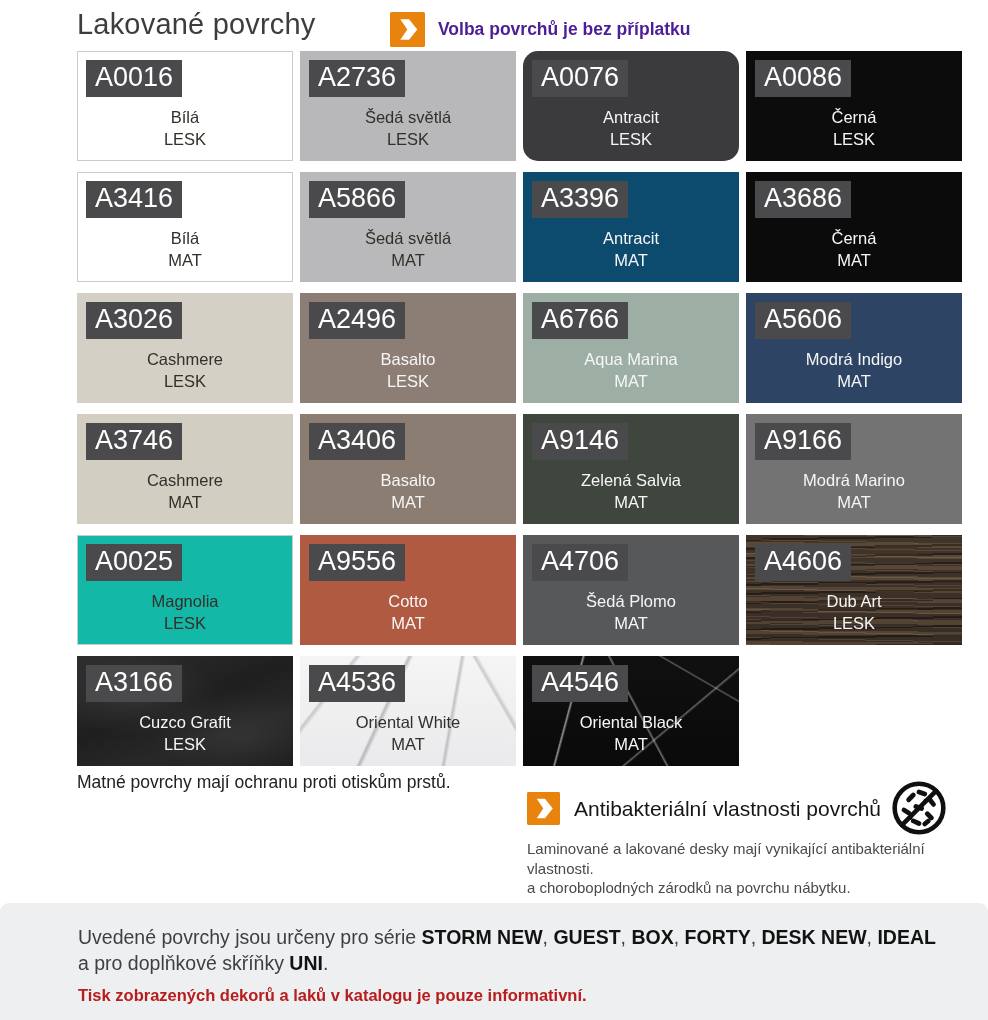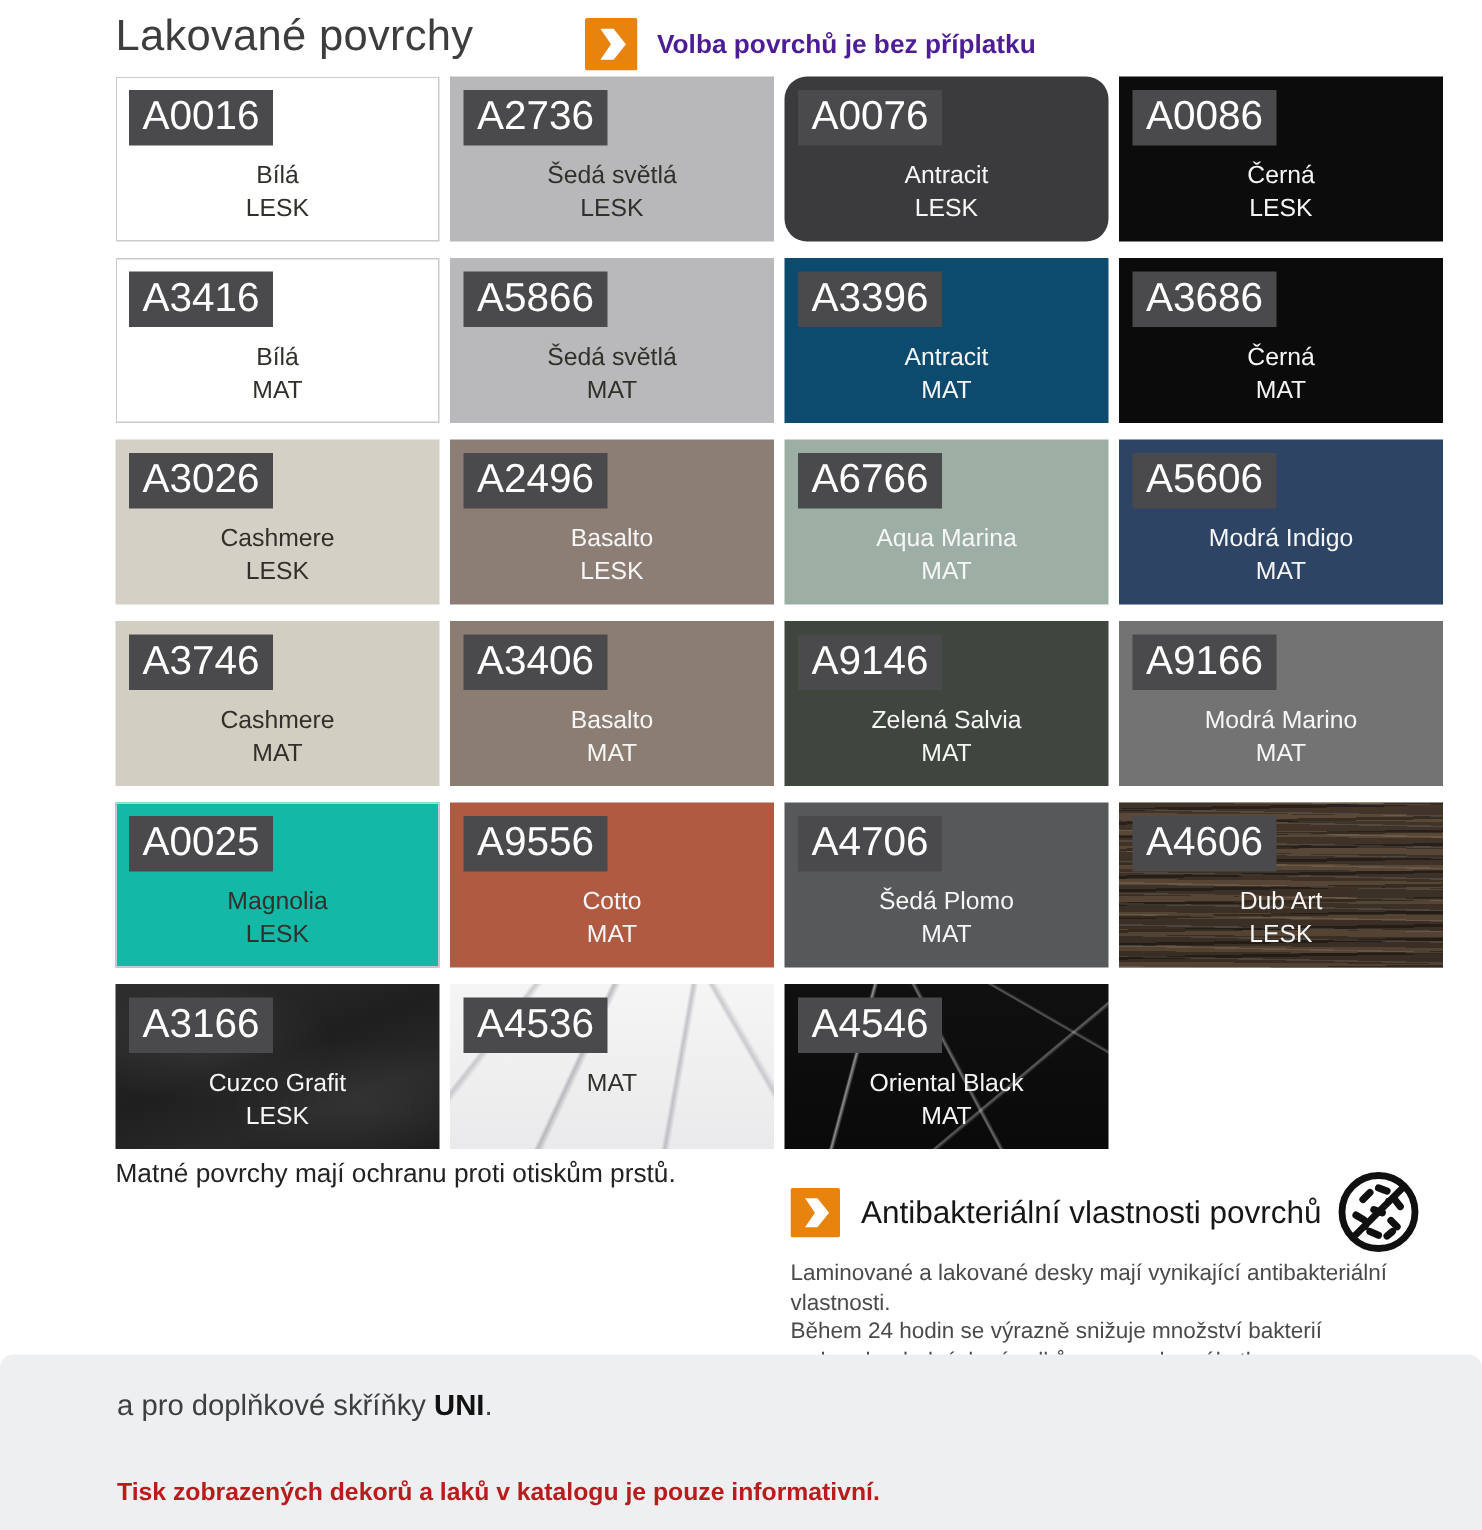--- a/index.html
+++ b/index.html
@@ -225,20 +225,21 @@
       <div class="swatch txt-light tex-grafit">
       <span class="code">A3166</span>
       <div class="labels">
         <div class="name">Cuzco Grafit</div>
         <div class="finish">LESK</div>
       </div>
     </div>
       <div class="swatch txt-dark tex-marble-white">
       <span class="code">A4536</span>
       <div class="labels">
+        <div class="name">Oriental White</div>
         <div class="finish">MAT</div>
       </div>
     </div>
       <div class="swatch txt-light tex-marble-black">
       <span class="code">A4546</span>
       <div class="labels">
         <div class="name">Oriental Black</div>
         <div class="finish">MAT</div>
       </div>
     </div>
@@ -251,21 +252,20 @@
       <svg viewBox="0 0 34 34" width="33" height="33">
         <rect x="0" y="0" width="34" height="34" rx="1.5" fill="#e8830d"></rect>
         <path d="M10 7 L18.5 7 L26.5 17 L18.5 27 L10 27 L16.8 17 Z" fill="#ffffff"></path>
       </svg>
     </span>
     <span class="anti-title">Antibakteriální vlastnosti povrchů</span>
   </div>
 
   <div class="anti-body" id="anti-body">
       <div>Laminované a lakované desky mají vynikající antibakteriální vlastnosti.</div>
-      <div>Během 24 hodin se výrazně snižuje množství bakterií</div>
       <div>a choroboplodných zárodků na povrchu nábytku.</div>
     </div>
 
   <span class="bacteria">
     <svg viewBox="0 0 56 56" width="58" height="58">
       <g fill="none" stroke="#101010" stroke-width="4.4" stroke-linecap="round">
         <circle cx="28" cy="28" r="23.5"></circle>
         <line x1="11.5" y1="44.5" x2="44.5" y2="11.5"></line>
       </g>
       <g fill="none" stroke="#101010" stroke-width="4.6" stroke-linecap="round">
@@ -278,18 +278,19 @@
         <line x1="22.5" y1="40.5" x2="28" y2="43"></line>
         <line x1="33.5" y1="43.5" x2="37" y2="40.5"></line>
       </g>
       <circle cx="34.5" cy="21" r="2.2" fill="#101010"></circle>
       <circle cx="19.5" y="0" cy="37.5" r="2.2" fill="#101010"></circle>
     </svg>
   </span>
 
   <div class="footer">
     <div class="series" id="series">
+        <div><span>Uvedené povrchy jsou určeny pro série </span><span class="b">STORM NEW</span><span>, </span><span class="b">GUEST</span><span>, </span><span class="b">BOX</span><span>, </span><span class="b">FORTY</span><span>, </span><span class="b">DESK NEW</span><span>, </span><span class="b">IDEAL</span></div>
         <div><span>a pro doplňkové skříňky </span><span class="b">UNI</span><span>.</span></div>
       </div>
     <div class="disclaimer">Tisk zobrazených dekorů a laků v katalogu je pouze informativní.</div>
   </div>
 
 </div>
 
 </body></html>

